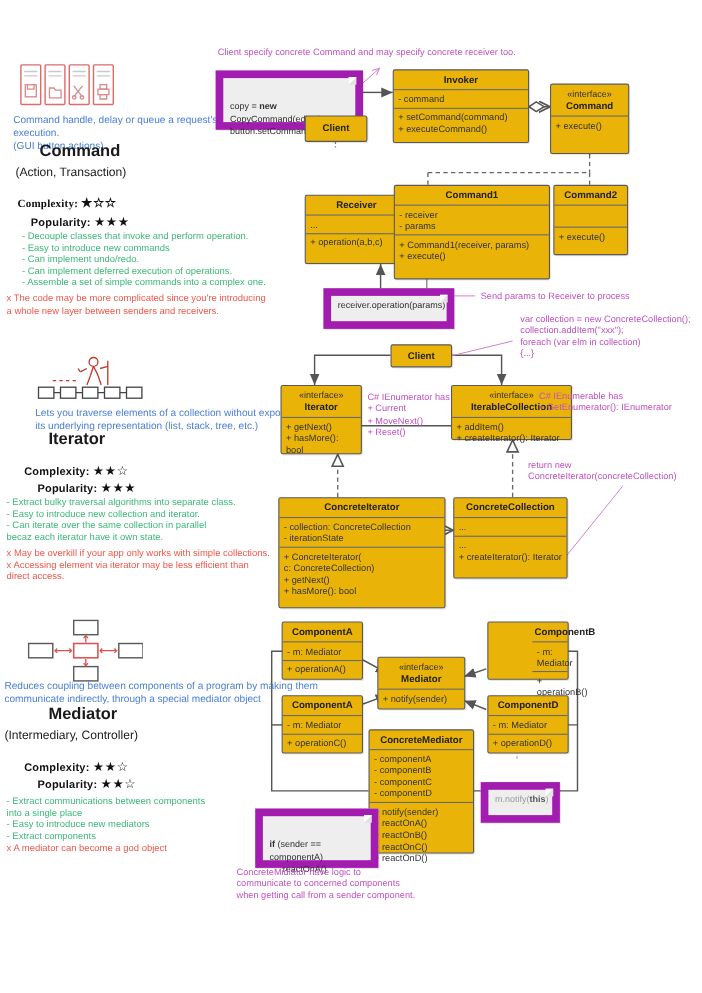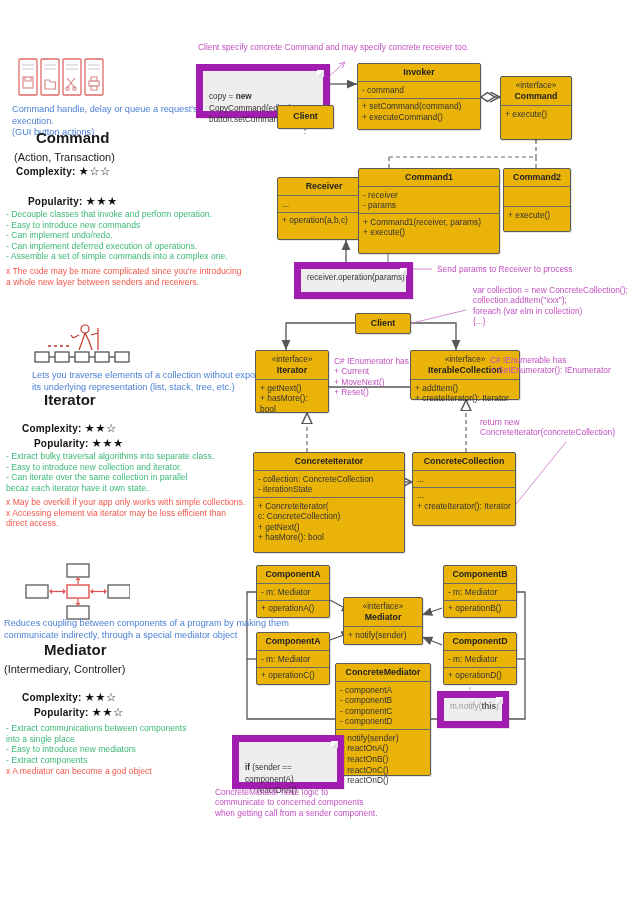--- a/index.html
+++ b/index.html
@@ -157,29 +157,29 @@
         <path d="M73,28 h6 v4 h-6 z"></path>
     </g>
   </svg>
 </div>
 
 <div class="abs desc" style="left:12px;top:104px;width:230px;white-space:pre-line;">Command handle, delay or queue a request's execution.
 (GUI button actions)</div>
 <div class="abs pname" style="left:36px;top:129px;">Command</div>
 <div class="abs alias" style="left:14px;top:151px;">(Action, Transaction)</div>
 
-<div class="abs rating" style="left:16px;top:164px;">
+<div class="abs rating" style="left:16px;top:177px;font-family:Liberation Serif, serif;">
   <span>Complexity:</span>
   <span class="star"> ★☆☆</span>
 </div>
 <div class="abs rating" style="left:28px;top:194px;">
   <span>Popularity:</span>
   <span class="star"> ★★★</span>
 </div>
-<div class="abs pros" style="left:6px;top:209px;width:250px;">
+<div class="abs pros" style="left:20px;top:209px;width:250px;">
     <div>- Decouple classes that invoke and perform operation.</div>
     <div>- Easy to introduce new commands</div>
     <div>- Can implement undo/redo.</div>
     <div>- Can implement deferred execution of operations.</div>
     <div>- Assemble a set of simple commands into a complex one.</div>
   </div>
 <div class="abs cons" style="left:6px;top:266px;width:250px;">
     <div>x The code may be more complicated since you're introducing</div>
     <div>a whole new layer between senders and receivers.</div>
   </div>
@@ -427,21 +427,21 @@
 </div>
 <div class="cls" style="left:256px;top:632px;width:74px;height:53px;">
   <div class="hd">ComponentA</div>
   <div class="sec">
       <div>- m: Mediator</div>
     </div>
   <div class="sec">
       <div>+ operationC()</div>
     </div>
 </div>
-<div class="cls" style="left:443px;top:565px;width:74px;height:53px;">
+<div class="cls" style="left:443px;top:565px;width:74px;height:53px;padding-left:40px;">
   <div class="hd">ComponentB</div>
   <div class="sec">
       <div>- m: Mediator</div>
     </div>
   <div class="sec">
       <div>+ operationB()</div>
     </div>
 </div>
 <div class="cls" style="left:443px;top:632px;width:74px;height:53px;">
   <div class="hd">ComponentD</div>
@@ -478,19 +478,19 @@
       <div>+ reactOnC()</div>
       <div>+ reactOnD()</div>
     </div>
 </div>
 
 <div class="note" style="left:232px;top:735px;width:112px;height:30px;">
   <div><b>if</b><span> (sender == componentA)</span></div>
   <div style="padding-left:12px;">reactOnA()</div>
 </div>
 
-<div class="note" style="left:437px;top:691px;width:72px;height:22px;padding-top:3px;color:#9a9a9a;">
+<div class="note" style="left:437px;top:711px;width:72px;height:22px;padding-top:3px;color:#9a9a9a;">
   <span>m.notify(</span><b style="color:#555;">this</b><span>)</span>
 </div>
 
 <div class="abs anno" style="left:215px;top:787px;width:260px;white-space:pre-line;">ConcreteMidiator have logic to
 communicate to concerned components
 when getting call from a sender component.</div>
 
 </body></html>

